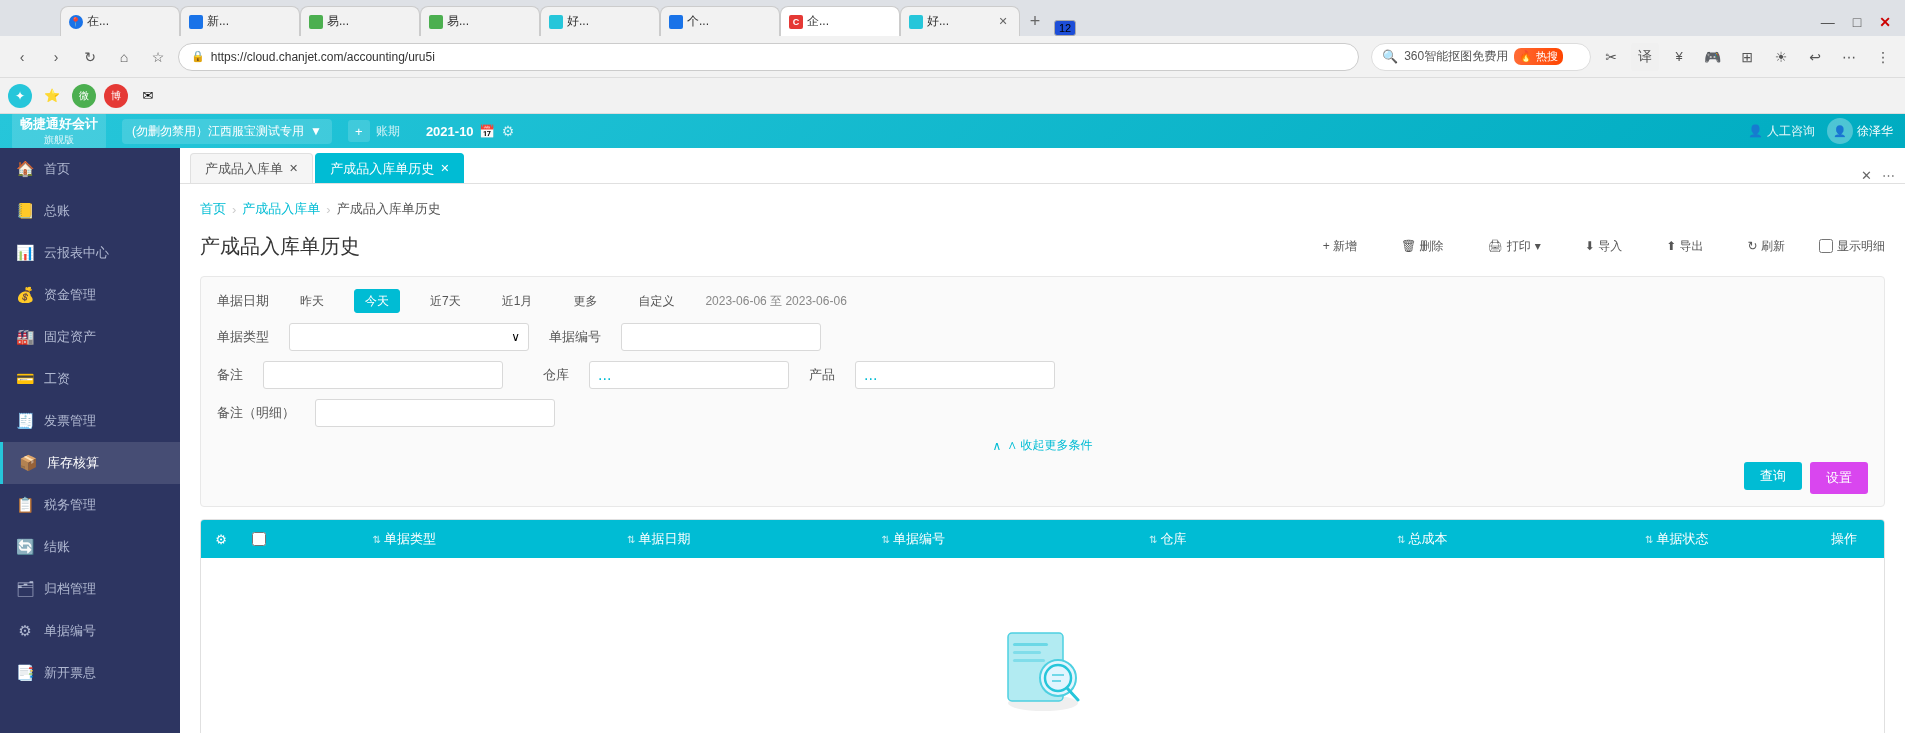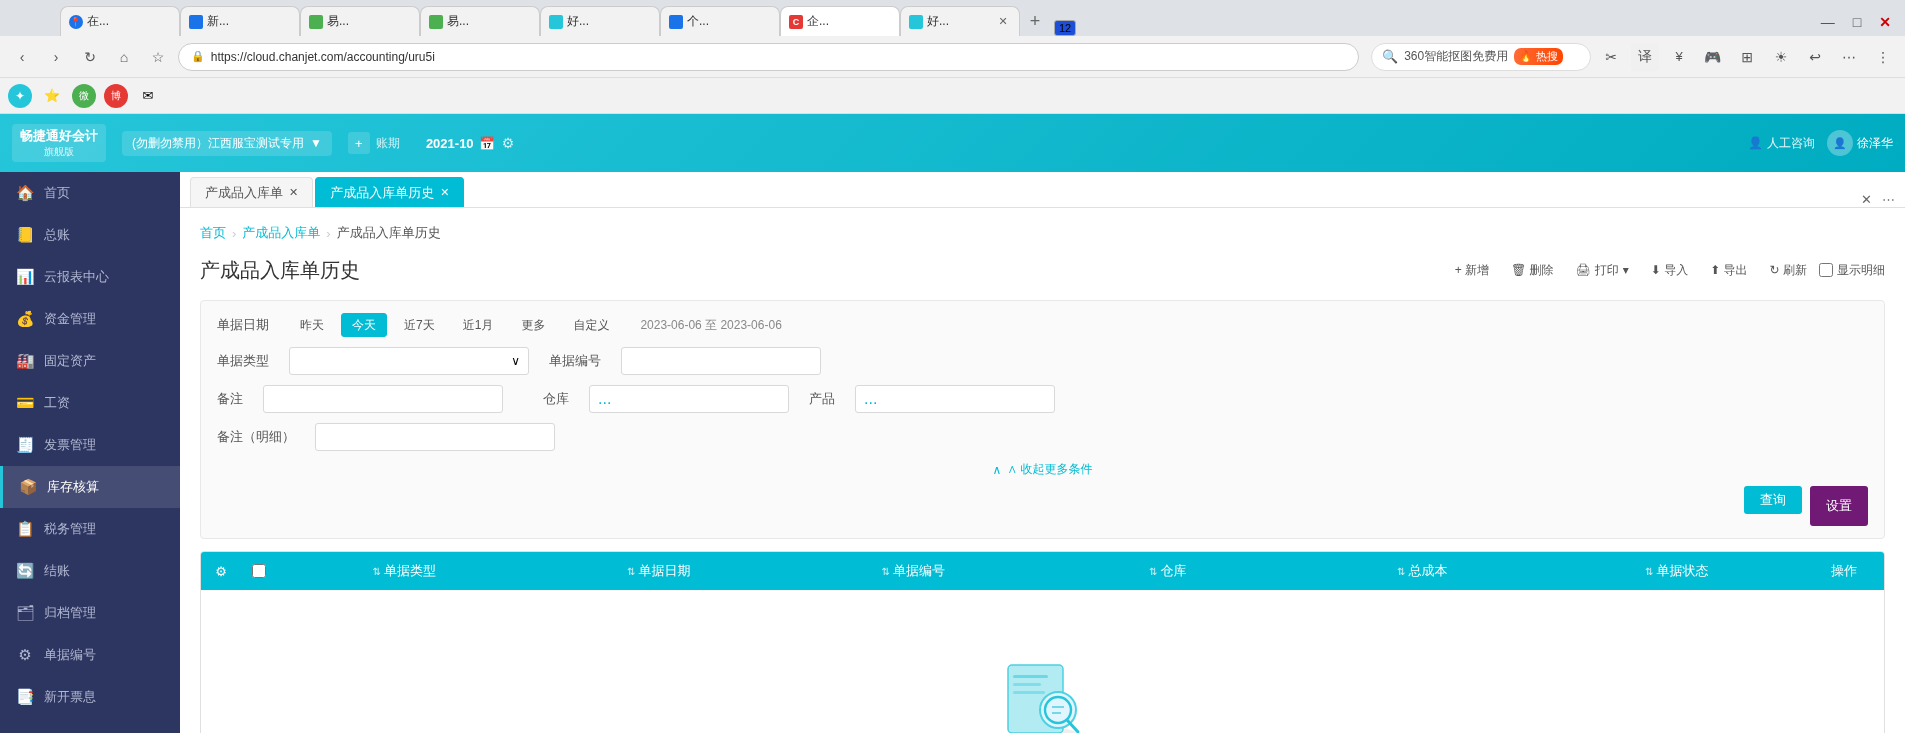--- a/index.html
+++ b/index.html
@@ -26,21 +26,21 @@
     .toolbar-icon-btn { width: 28px; height: 28px; display: flex; align-items: center; justify-content: center; cursor: pointer; border-radius: 4px; color: #555; font-size: 14px; }
 
     
     .second-toolbar { height: 36px; background: #f2f2f2; display: flex; align-items: center; padding: 0 8px; gap: 8px; border-bottom: 1px solid #ddd; }
     .second-icon { width: 24px; height: 24px; border-radius: 50%; display: flex; align-items: center; justify-content: center; cursor: pointer; font-size: 13px; }
 
     
     .app-content { flex: 1; display: flex; overflow: hidden; }
 
     
-    .app-header { height: 58px; background: linear-gradient(135deg, #26c6da, #00acc1); display: flex; align-items: center; padding: 0 12px; gap: 8px; }
+    .app-header { height: 34px; background: linear-gradient(135deg, #26c6da, #00acc1); display: flex; align-items: center; padding: 0 12px; gap: 8px; }
     .header-right { margin-left: auto; display: flex; align-items: center; gap: 12px; }
 
     
     .app-body { flex: 1; display: flex; overflow: hidden; }
 
     
     .sidebar { width: 180px; background: #2d3561; display: flex; flex-direction: column; overflow-y: auto; }
     .sidebar-item { height: 42px; display: flex; align-items: center; padding: 0 16px; gap: 10px; cursor: pointer; color: #b0b8d1; font-size: 13px; }
     .sidebar-item.active { background: rgba(255,255,255,0.12); color: #fff; border-left: 3px solid #26c6da; }
     .sidebar-icon { font-size: 15px; width: 18px; text-align: center; flex-shrink: 0; }
@@ -53,36 +53,36 @@
     .page-tab { height: 30px; padding: 0 14px; display: flex; align-items: center; font-size: 13px; color: #555; cursor: pointer; border: 1px solid #e0e0e0; border-bottom: none; border-radius: 4px 4px 0 0; background: #f5f5f5; gap: 6px; }
     .page-tab.active { background: #00bcd4; color: #fff; border-color: #00bcd4; }
     .page-tab-close { font-size: 11px; color: inherit; cursor: pointer; }
     
     
     .page-content { flex: 1; background: #fff; margin: 0; padding: 16px 20px; overflow-y: auto; position: relative; }
 
     
     .page-title-bar { display: flex; align-items: center; margin-bottom: 16px; }
     .page-title { font-size: 20px; color: #333; font-weight: 500; }
-    .page-actions { margin-left: auto; display: flex; align-items: center; gap: 2px; }
+    .page-actions { margin-left: auto; display: flex; align-items: center; gap: 24px; }
     .action-btn { height: 28px; padding: 0 10px; display: flex; align-items: center; gap: 4px; font-size: 12px; cursor: pointer; color: #555; border: none; background: transparent; }
 
     
     .filter-area { background: #fafafa; border: 1px solid #e8e8e8; border-radius: 4px; padding: 12px 16px; margin-bottom: 12px; }
     .filter-row { display: flex; align-items: center; gap: 20px; margin-bottom: 10px; flex-wrap: wrap; }
     .filter-row:last-child { margin-bottom: 0; }
     .filter-label { color: #555; font-size: 13px; white-space: nowrap; }
-    .filter-date-group { display: flex; align-items: center; gap: 6px; }
+    .filter-date-group { display: flex; align-items: center; gap: 19px; }
     .date-chip { height: 24px; padding: 0 10px; border-radius: 3px; font-size: 12px; cursor: pointer; display: flex; align-items: center; border: 1px solid transparent; color: #555; }
     .date-chip.active { background: #00bcd4; color: #fff; border-color: #00bcd4; }
     .date-range { font-size: 12px; color: #888; }
     .filter-select { height: 28px; min-width: 200px; border: 1px solid #d9d9d9; border-radius: 3px; padding: 0 8px; font-size: 12px; background: #fff; display: flex; align-items: center; justify-content: space-between; cursor: pointer; }
     .filter-input { height: 28px; min-width: 200px; border: 1px solid #d9d9d9; border-radius: 3px; padding: 0 8px; font-size: 12px; background: #fff; }
     .search-btn { height: 28px; padding: 0 16px; background: #00bcd4; color: #fff; border: none; border-radius: 3px; font-size: 13px; cursor: pointer; }
-    .settings-btn { height: 40px; padding: 0 16px; background: #701a75; color: #fff; border: none; border-radius: 3px; font-size: 13px; cursor: pointer; }
+    .settings-btn { height: 32px; padding: 0 16px; background: #d946ef; color: #fff; border: none; border-radius: 3px; font-size: 13px; cursor: pointer; }
 
     
     .table-area { border: 1px solid #e0e0e0; border-radius: 4px; overflow: hidden; }
     .table-header { background: #00bcd4; display: flex; align-items: center; height: 38px; }
     .th { display: flex; align-items: center; justify-content: center; color: #fff; font-size: 13px; padding: 0 8px; gap: 3px; white-space: nowrap; flex-shrink: 0; }
     .th-settings { width: 40px; }
     .th-checkbox { width: 36px; }
     .th-type { flex: 1; min-width: 120px; }
     .th-date { flex: 1; min-width: 120px; }
     .th-number { flex: 1; min-width: 130px; }

